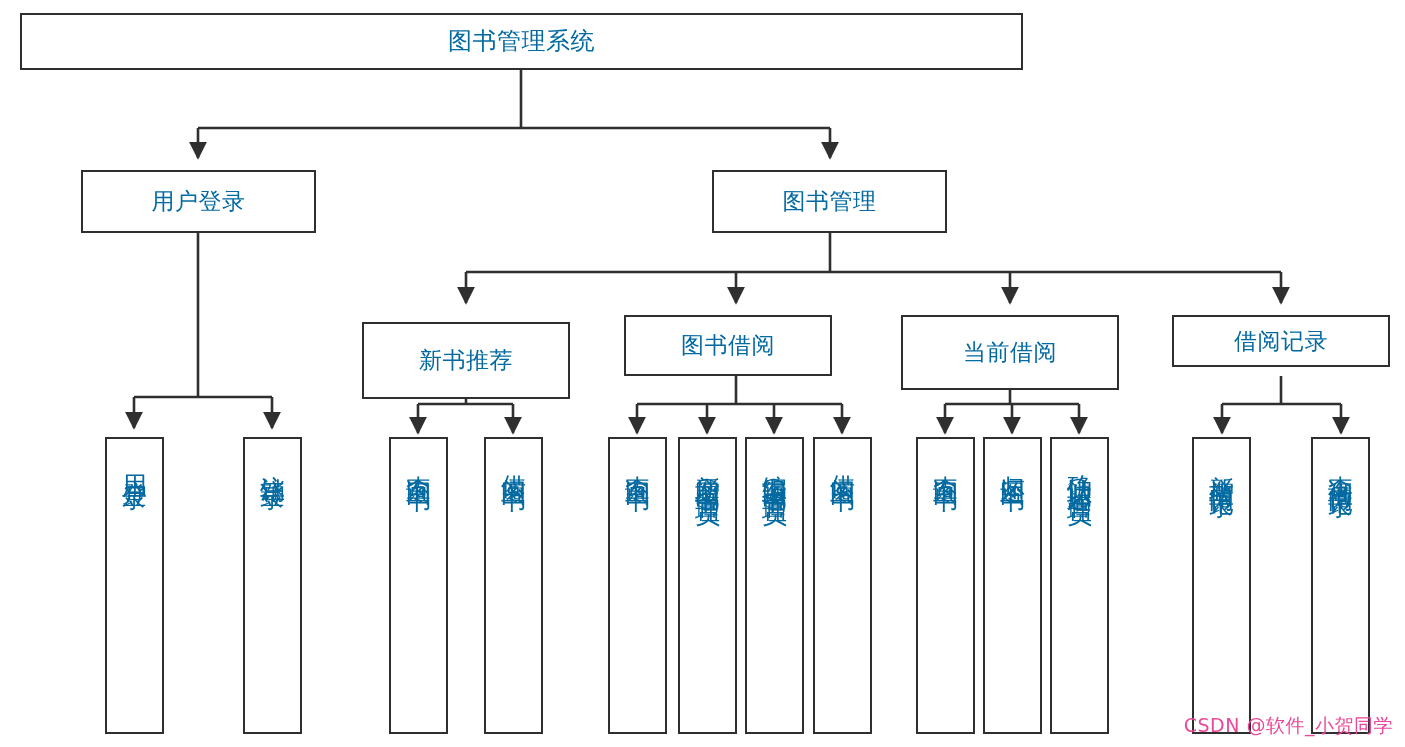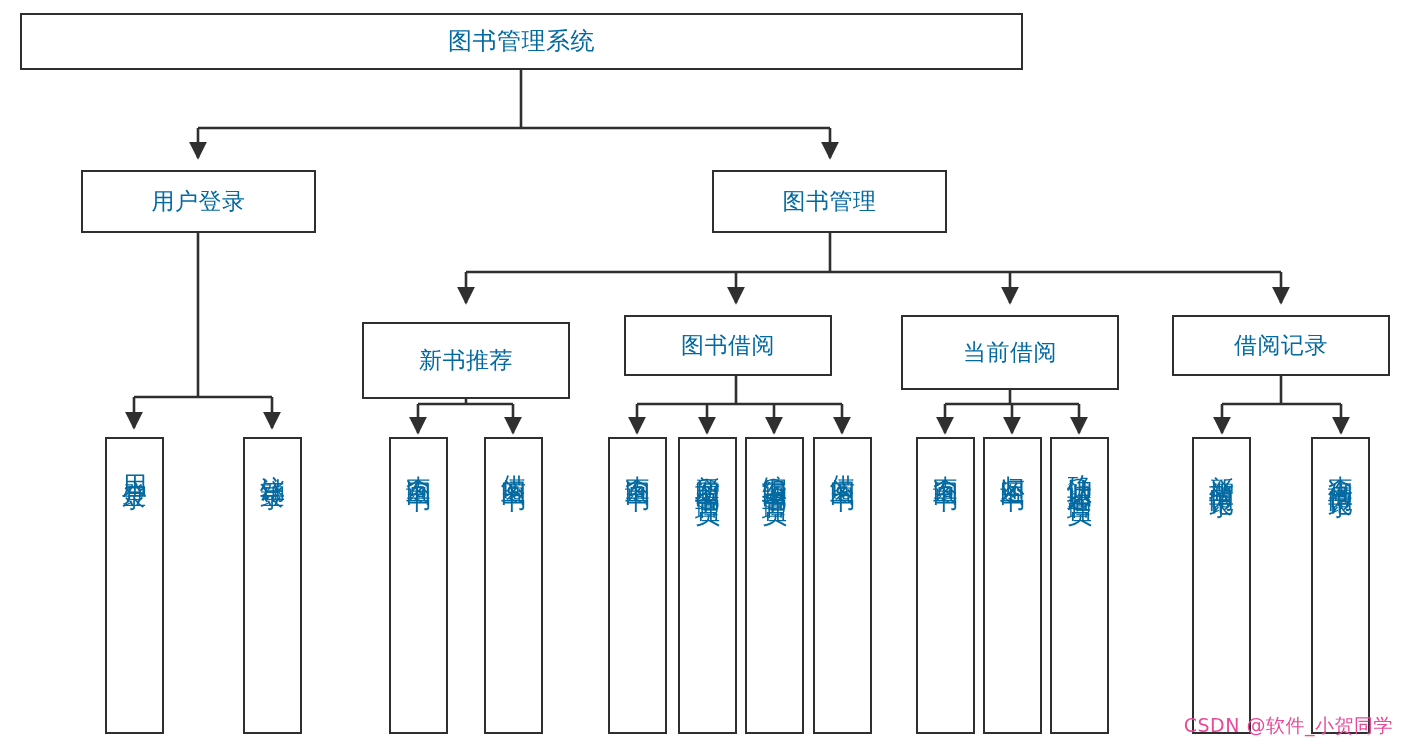--- a/index.html
+++ b/index.html
@@ -124,21 +124,21 @@
 
   <div class="node h" style="left:362px;top:322px;width:208px;height:77px;">
     <span class="lbl">新书推荐</span>
   </div>
   <div class="node h" style="left:624px;top:315px;width:208px;height:61px;">
     <span class="lbl">图书借阅</span>
   </div>
   <div class="node h" style="left:901px;top:315px;width:218px;height:75px;">
     <span class="lbl">当前借阅</span>
   </div>
-  <div class="node h" style="left:1172px;top:315px;width:218px;height:61px;justify-content:center;">
+  <div class="node h" style="left:1172px;top:315px;width:218px;height:52px;justify-content:center;">
     <span class="lbl">借阅记录</span>
   </div>
 
   <div class="node v" style="left:105px;top:437px;width:59px;height:297px;">
     <span class="lbl">用户登录</span>
   </div>
   <div class="node v" style="left:243px;top:437px;width:59px;height:297px;">
     <span class="lbl">注销登录</span>
   </div>
 

